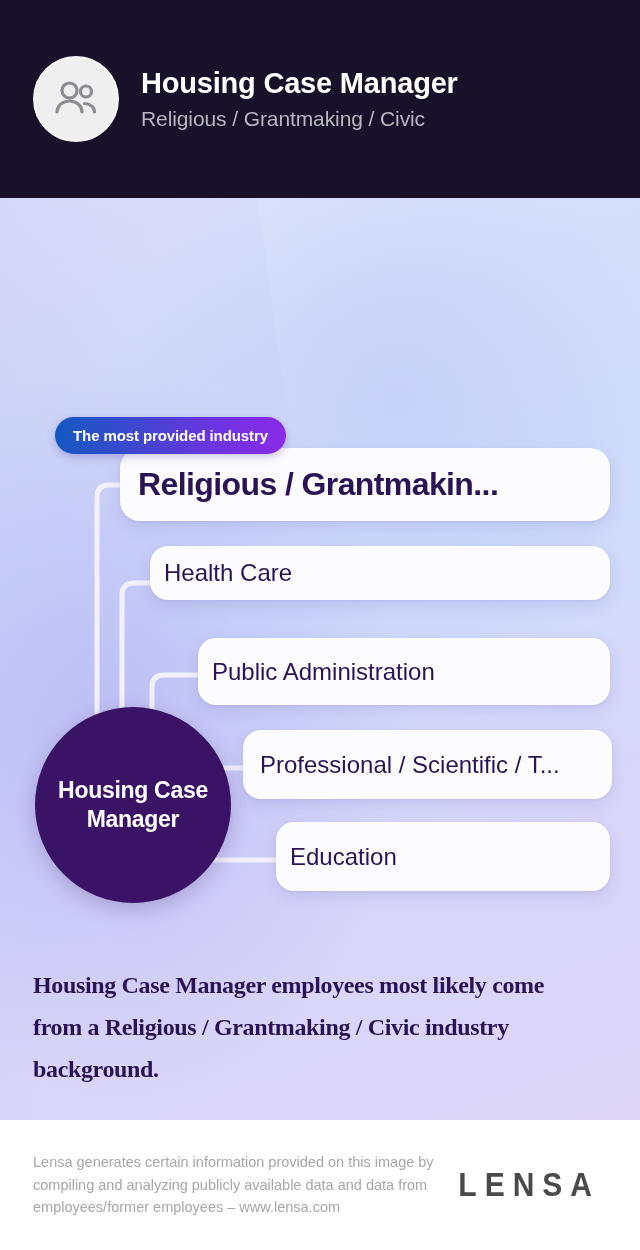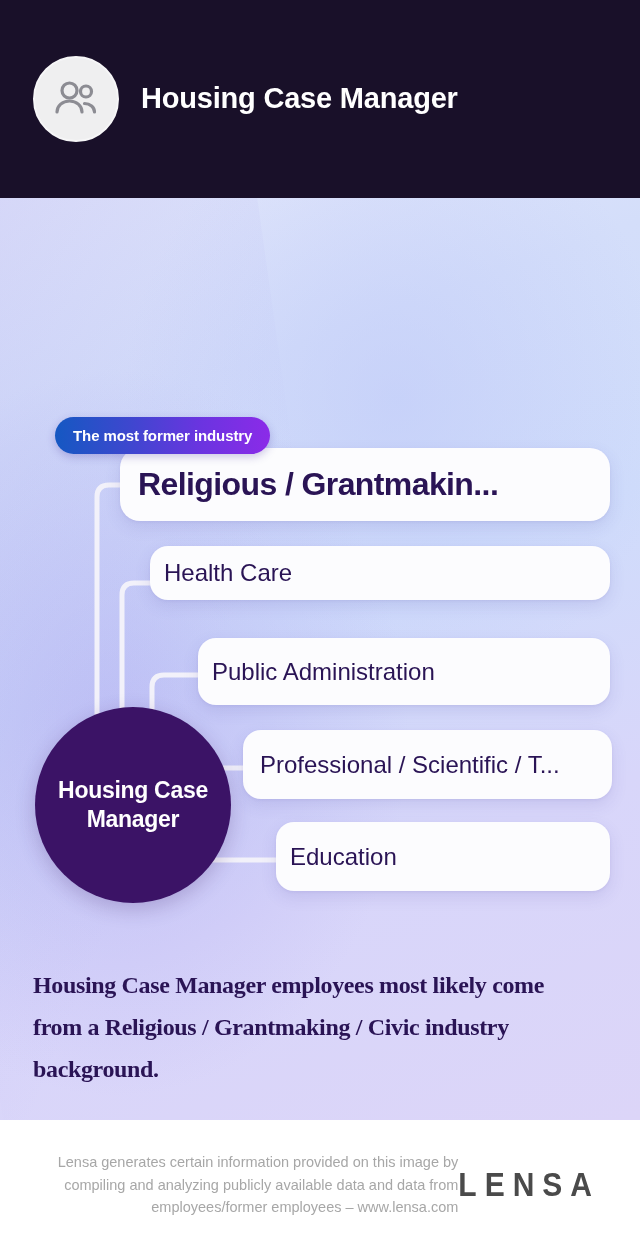--- a/index.html
+++ b/index.html
@@ -111,21 +111,21 @@
   }
 
   
   .footer {
     position:absolute; left:0; top:1120px; width:640px; height:130px;
     background:#FFFFFF;
     display:flex; align-items:center; justify-content:space-between;
     padding:0 40px 0 33px;
   }
   .footer-text {
-    color:#A7A7A7; font-size:14.5px; line-height:1.55; max-width:455px;text-align:right;
+    color:#A7A7A7; font-size:14.5px; line-height:1.55; max-width:455px;
   }
   .logo {
     color:#4A4A4A; font-size:30px; font-weight:bold;
     letter-spacing:8px; font-family:"Liberation Sans", sans-serif;
     transform:scaleY(1.12); white-space:nowrap;
   }
 </style>
 </head>
 <body>
 
@@ -137,35 +137,36 @@
         <svg width="46" height="40" viewBox="0 0 46 40" fill="none" stroke="#8C8C93" stroke-width="3.2" stroke-linecap="round" stroke-linejoin="round">
           <circle cx="16.5" cy="11.5" r="7.5"></circle>
           <circle cx="33" cy="12.5" r="5.5"></circle>
           <path d="M4 33c0-6.3 5.6-11 12.5-11S29 26.7 29 33"></path>
           <path d="M31.5 24.5c5.6 0 10 3.8 10 8.5"></path>
         </svg>
       </span>
     </div>
     <div class="head-text">
       <div class="head-title">Housing Case Manager</div>
+      <div class="head-sub">Religious / Grantmaking / Civic</div>
     </div>
   </div>
 
   <div class="body-bg"></div>
 
 
   <svg class="connectors" viewBox="0 0 640 1250" fill="none" stroke="#F2F1FA" stroke-width="5" stroke-linecap="round" stroke-linejoin="round">
     <path d="M97 790 L97 497 Q97 485 109 485 L125 485"></path>
     <path d="M122 795 L122 595 Q122 583 134 583 L155 583"></path>
     <path d="M152 800 L152 687 Q152 675 164 675 L202 675"></path>
     <path d="M205 768 L248 768"></path>
     <path d="M196 860 L246 860 Q258 860 258 860 L281 860"></path>
   </svg>
 
-  <div class="badge">The most former industry</div>
+  <div class="badge">The most provided industry</div>
 
   <div class="card primary">
     <span class="label">Religious / Grantmakin...</span>
   </div>
   <div class="card c1">
     <span class="label">Health Care</span>
   </div>
   <div class="card c2">
     <span class="label">Public Administration</span>
   </div>

